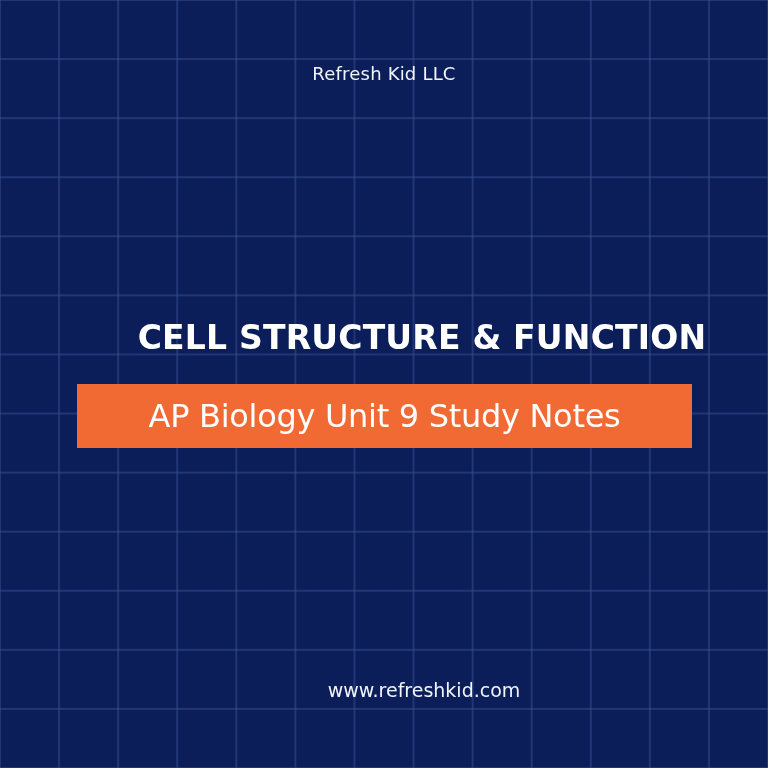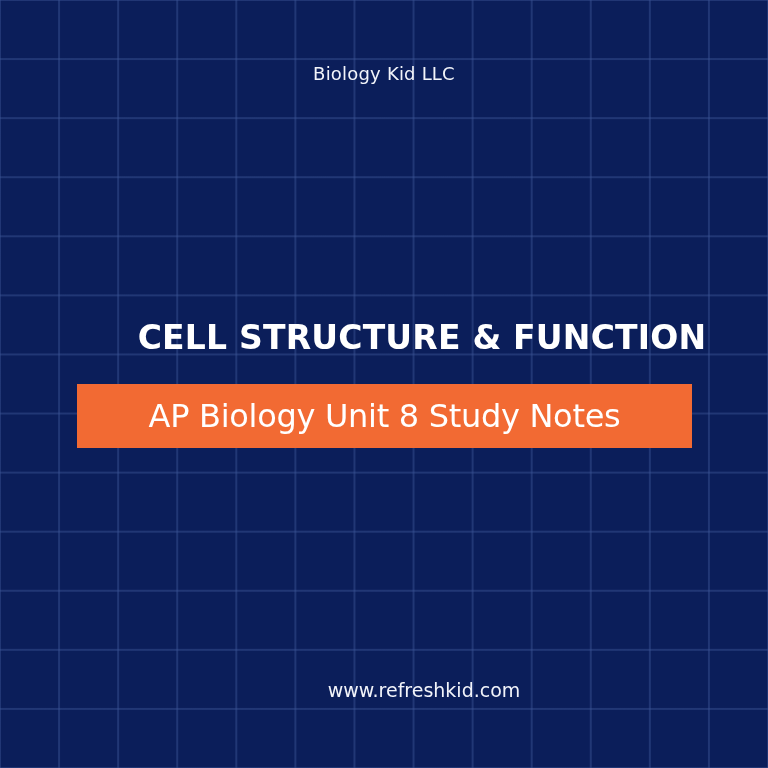--- a/index.html
+++ b/index.html
@@ -70,21 +70,21 @@
       width: 768px;
       text-align: center;
       font-size: 19px;
       color: #f2f4fa;
       margin-left: 40px;
     }
   </style>
 </head>
 <body>
 
-<div class="company">Biology Kid LLC</div>
+<div class="company">Refresh Kid LLC</div>
 
 <div class="title">CELL STRUCTURE &amp; FUNCTION</div>
 
 <div class="subtitle-box">
-  <span class="subtitle">AP Biology Unit 8 Study Notes</span>
+  <span class="subtitle">AP Biology Unit 9 Study Notes</span>
 </div>
 
 <div class="url">www.refreshkid.com</div>
 
 </body></html>

